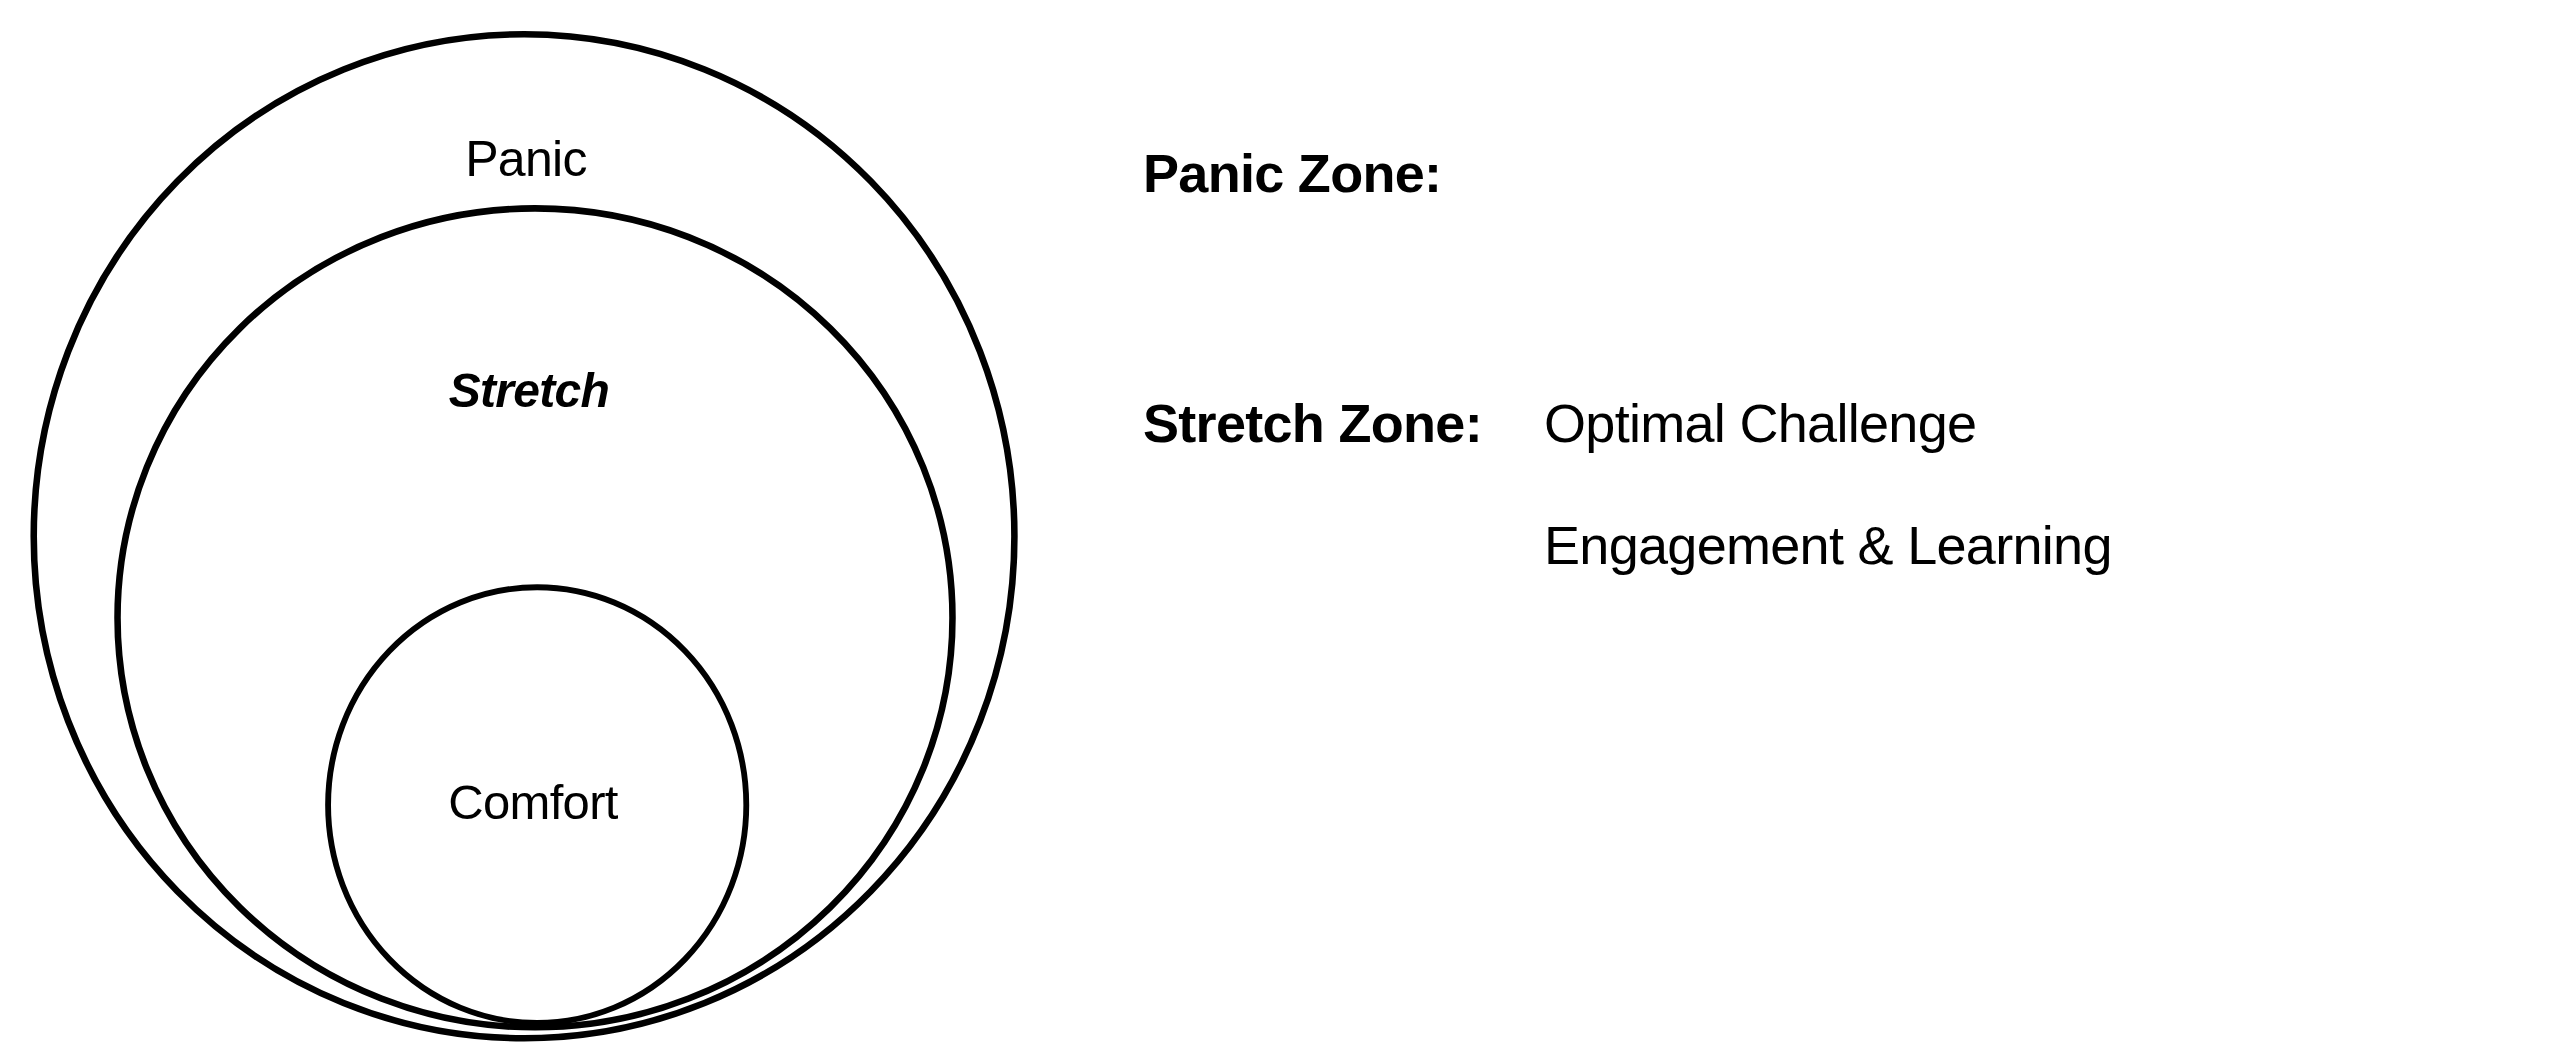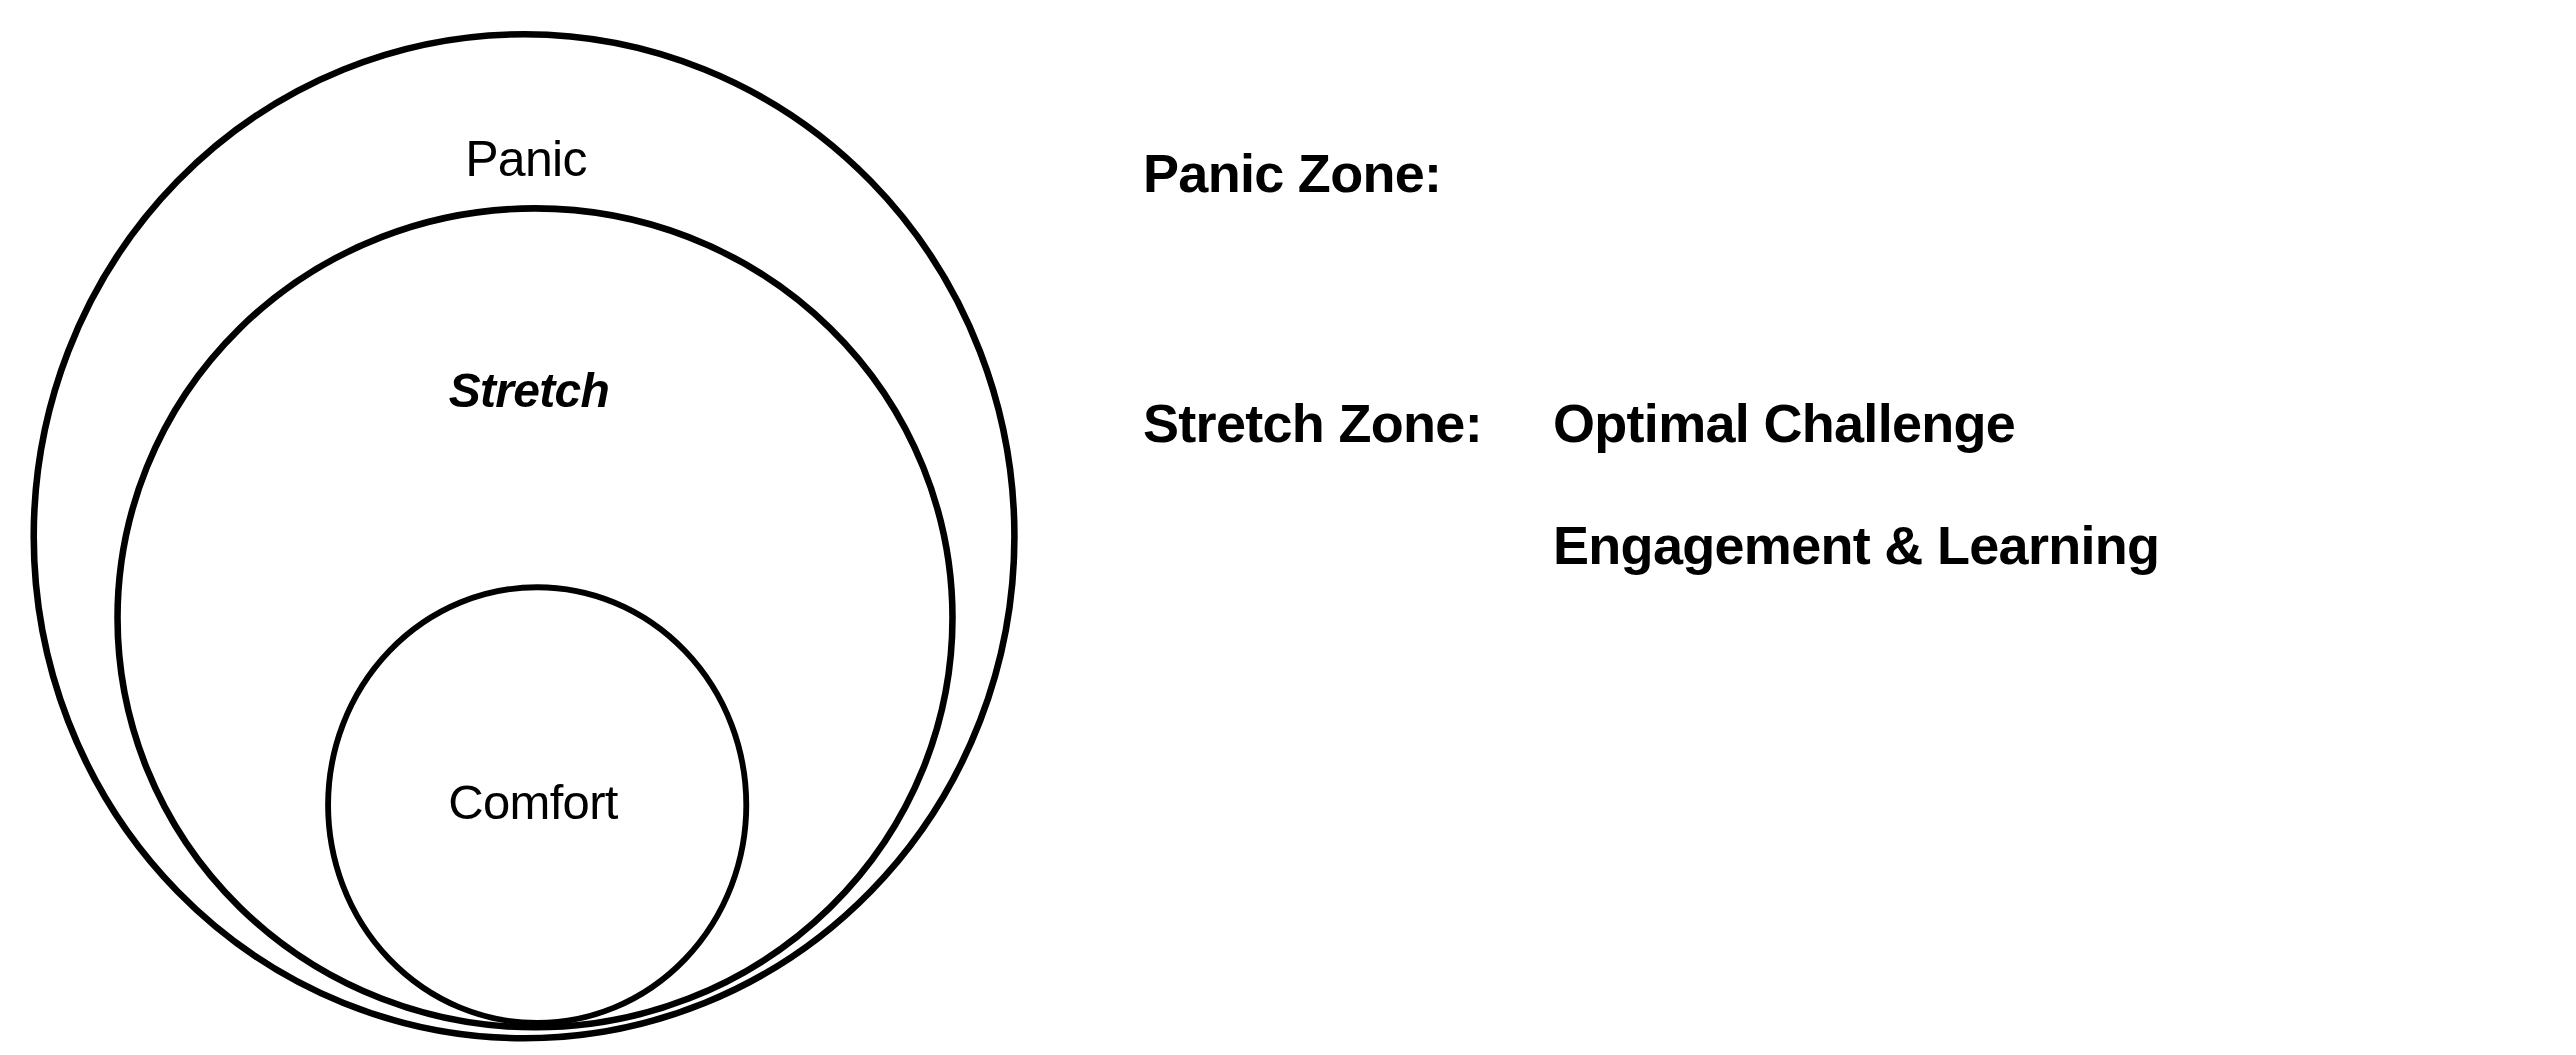--- a/index.html
+++ b/index.html
@@ -42,30 +42,29 @@
   .legend-row {
     position: absolute;
     left: 1143px;
     transform: translateY(-50%);
     display: flex;
     align-items: flex-start;
     white-space: nowrap;
     font-size: 54px;
     line-height: 1.2;
     letter-spacing: -0.7px;
-    gap: 9px;
   }
   .legend-row .legend-label {
     display: inline-block;
     width: 401px;
     flex: 0 0 401px;
     font-weight: 700;
   }
   .legend-row .legend-desc { font-weight: 400; }
-  .legend-row .legend-desc.bold { font-weight: 700; }
+  .legend-row .legend-desc.bold { font-weight: 400; }
 
   .row-panic    { top: 173px; }
   .row-stretch  { top: 423px; }
   .row-stretch2 { top: 545px; }
   .row-comfort  { top: 800px; }
 </style>
 </head>
 <body>
 
 <div class="canvas">

